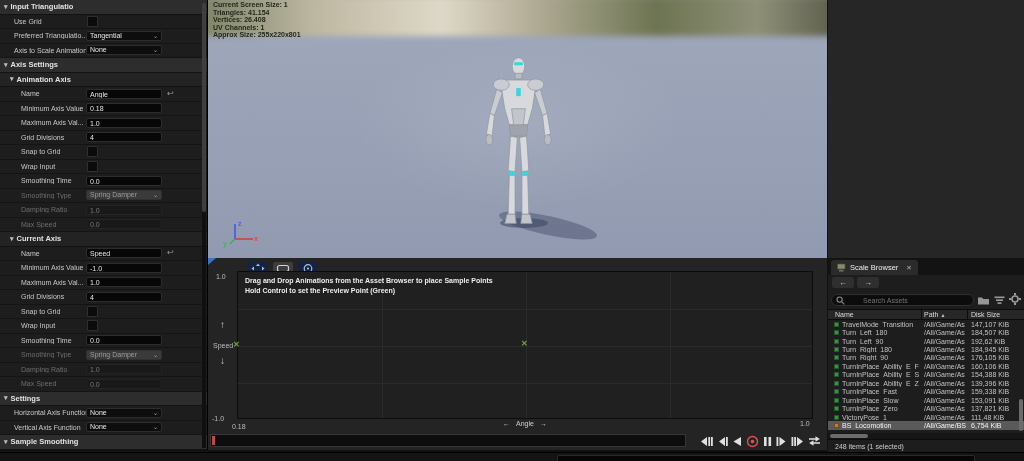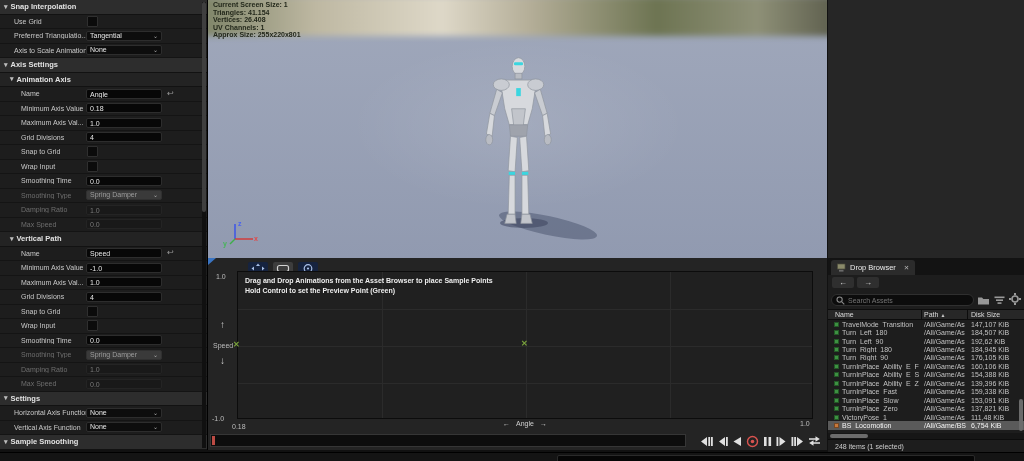--- a/index.html
+++ b/index.html
@@ -53,21 +53,21 @@
   .tbtn{display:flex;align-items:center;justify-content:center;}
   
   .right-top{position:absolute;left:828px;top:0;width:196px;height:258px;background:#262626;}
   .assets{position:absolute;left:828px;top:258px;width:196px;height:194px;background:#1d1d1d;display:flex;flex-direction:column;}
   .atabs{height:17px;background:#131313;display:flex;align-items:flex-end;flex:none;}
   .atab{height:15px;background:#2b2b2b;border-radius:3px 3px 0 0;display:flex;align-items:center;gap:4px;padding:0 6px;margin-left:3px;font-size:7.5px;color:#ececec;}
   .atab .x{font-size:6.5px;color:#b5b5b5;margin-left:4px;}
   .anav{height:14px;display:flex;gap:3px;padding:2px 0 0 4px;flex:none;}
   .anavbtn{width:22px;height:11px;background:#2f2f2f;border-radius:2px;text-align:center;font-size:8px;line-height:11px;color:#ddd;}
   .asearchrow{height:16px;display:flex;align-items:center;padding:1px 3px;gap:3px;flex:none;}
-  .asearch{flex:1;height:12px;background:#0c0c0c;border:1px solid #2f2f2f;border-radius:6px;display:flex;align-items:center;padding:0 4px;gap:3px;box-sizing:border-box;}
+  .asearch{flex:1;height:12px;background:#0c0c0c;border:1px solid #2f2f2f;border-radius:6px;display:flex;align-items:center;padding:0 4px;gap:18px;box-sizing:border-box;}
   .asearch input{flex:1;background:transparent;border:none;outline:none;color:#bbb;font-size:7px;font-family:"Liberation Sans",sans-serif;padding:0;min-width:0;}
   .aicons{display:flex;gap:4px;align-items:center;flex:none;}
   .aheader{height:11px;display:flex;background:#272727;border-top:1px solid #0c0c0c;border-bottom:1px solid #0c0c0c;font-size:7px;color:#dcdcdc;align-items:center;flex:none;box-sizing:border-box;}
   .aheader .hc{border-right:1px solid #0c0c0c;height:100%;display:flex;align-items:center;gap:2px;box-sizing:border-box;}
   .c1{flex:0 0 94px;padding-left:7px;box-sizing:border-box;}
   .c2{flex:0 0 46px;padding-left:2px;box-sizing:border-box;}
   .c3{flex:1;padding-left:3px;box-sizing:border-box;}
   .sort{font-size:5px;color:#c8c8c8;}
   .alist{flex:1;position:relative;overflow:hidden;}
   .arow{height:8.45px;display:flex;align-items:center;font-size:7px;color:#c2c2c2;white-space:nowrap;}
@@ -88,21 +88,21 @@
 </style>
 </head>
 <body>
 
 <div id="root">
 
   <div class="details">
 
     <div class="cat">
       <span class="caret">▾</span>
-      <span>Snap Interpolation</span>
+      <span>Input Triangulatio</span>
     </div>
 
     <div class="prow">
       <span class="plabel">Use Grid</span>
       <span class="pcheck"></span>
     </div>
     <div class="prow">
       <span class="plabel">Preferred Triangulatio...</span>
       <span class="pdrop">
         <span>Tangential</span>
@@ -167,21 +167,21 @@
       <span class="plabel dis">Damping Ratio</span>
       <span class="pinput dis">1.0</span>
     </div>
     <div class="prow indent dis">
       <span class="plabel dis">Max Speed</span>
       <span class="pinput dis">0.0</span>
     </div>
 
     <div class="cat subcat">
       <span class="caret">▾</span>
-      <span>Vertical Path</span>
+      <span>Current Axis</span>
     </div>
 
     <div class="prow indent">
       <span class="plabel">Name</span>
       <span class="pinput">Speed</span>
       <span class="reset">↩</span>
     </div>
     <div class="prow indent">
       <span class="plabel">Minimum Axis Value</span>
       <span class="pinput">-1.0</span>
@@ -417,21 +417,21 @@
 
   <div class="right-top"></div>
 
   <div class="assets">
     <div class="atabs">
       <div class="atab">
         <svg width="9" height="9">
             <rect x="0.5" y="1" width="7.5" height="5" fill="#8a8a6a" stroke="#4d4d3d" stroke-width="0.7"></rect>
             <rect x="2" y="6.8" width="4.5" height="1.8" fill="#6a6a6a"></rect>
           </svg>
-        <span>Drop Browser</span>
+        <span>Scale Browser</span>
         <span class="x">✕</span>
       </div>
     </div>
     <div class="anav">
       <span class="anavbtn">←</span>
       <span class="anavbtn">→</span>
     </div>
     <div class="asearchrow">
       <div class="asearch">
         <svg width="9" height="9">

